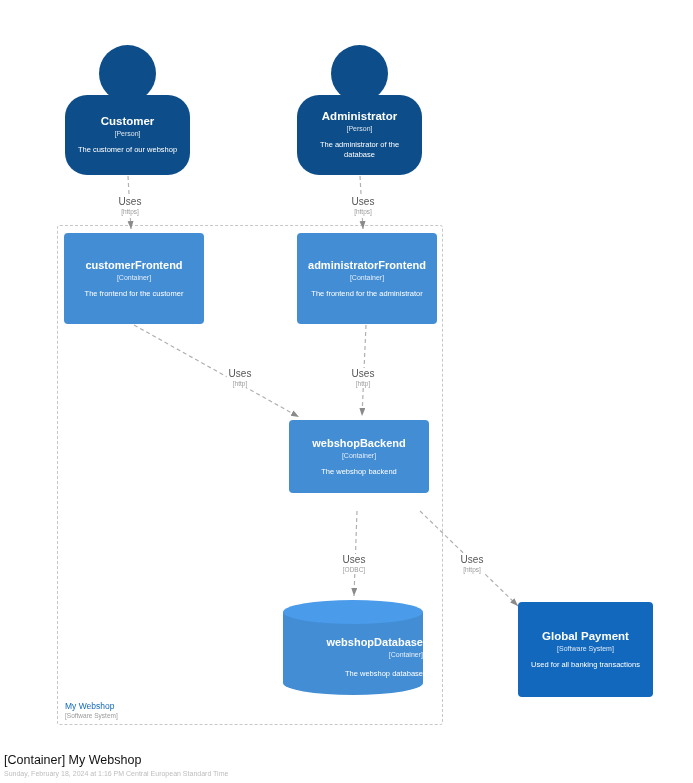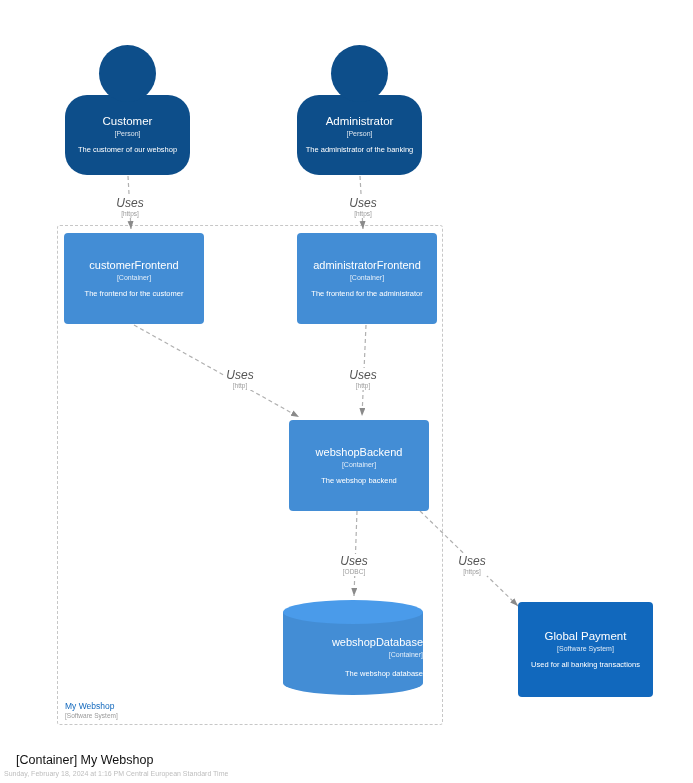--- a/index.html
+++ b/index.html
@@ -13,21 +13,21 @@
   .boundary-label { position:absolute; left:7px; bottom:4px; text-align:left; line-height:1.25;margin-top:32px; }
   .boundary-name { font-size:8.5px; color:var(--boundary-label,#1168bd); }
   .boundary-sub { font-size:6.5px; color:#9a9a9a; }
 
   
   svg.edges { position:absolute; left:0; top:0; width:693px; height:783px; pointer-events:none; }
   svg.edges line { stroke:var(--edge-line,#b0b0b0); stroke-width:1.2; stroke-dasharray:4 3; }
   svg.edges marker path { fill:var(--arrowhead,#8a8a8a); }
 
   
-  .node-name { font-weight:normal; font-size:11px; color:#fff; }
+  .node-name { font-weight:bold; font-size:11px; color:#fff; }
   .node-type { font-size:7px; color:rgba(255,255,255,.85); margin-top:3px; }
   .node-desc { font-size:7.5px; color:#fff; margin-top:8px; line-height:1.3; }
 
   
   .person { position:absolute; width:125px; }
   .person-head { width:57px; height:57px; border-radius:50%; background:var(--person,#0d4e8a);
                  margin:0 auto; position:relative; z-index:1; }
   .person-body { margin-top:-7px; background:var(--person,#0d4e8a); border-radius:22px; height:80px;
                  display:flex; flex-direction:column; align-items:center; justify-content:center;
                  text-align:center; padding:4px 8px; position:relative; }
@@ -48,26 +48,26 @@
               background:var(--container,#438dd5);
               border-radius:0 0 50% 50% / 0 0 12px 12px; }
   .cyl-text { position:absolute; left:0; top:24px; width:100%; height:66px;
               display:flex; flex-direction:column; align-items:flex-end; justify-content:center;
               text-align:center; }
   .cyl-text .node-desc { margin-top:11px; }
 
   
   .edge-label { position:absolute; transform:translateX(-50%); text-align:center;
                 background:#ffffff; padding:0 2px; line-height:1.2; z-index:3; }
-  .edge-label .uses { font-size:12px; color:#555555;font-style:italic; }
+  .edge-label .uses { font-size:10px; color:#555555; }
   .edge-label .tech { font-size:6.5px; color:#9b9b9b; }
 
   
   .footer { position:absolute; left:4px; top:753px; }
-  .footer-title { font-size:12.5px; color:#111111;margin-left:12px; }
+  .footer-title { font-size:12.5px; color:#111111; }
   .footer-sub { font-size:7px; color:#bdbdbd; margin-top:3px; }
 </style>
 </head>
 <body>
 
 <div class="canvas">
 
   <div class="boundary">
     <div class="boundary-label">
       <div class="boundary-name">My Webshop</div>
@@ -96,37 +96,37 @@
       <div class="node-type">[Person]</div>
       <div class="node-desc">The customer of our webshop</div>
     </div>
   </div>
 
   <div class="person" style="left:297px; top:45px;">
     <div class="person-head"></div>
     <div class="person-body">
       <div class="node-name">Administrator</div>
       <div class="node-type">[Person]</div>
-      <div class="node-desc">The administrator of the banking</div>
+      <div class="node-desc">The administrator of the database</div>
     </div>
   </div>
 
   <div class="box container-box" style="left:297px; top:233px; width:140px; height:91px;">
     <div class="node-name">administratorFrontend</div>
     <div class="node-type">[Container]</div>
     <div class="node-desc">The frontend for the administrator</div>
   </div>
 
   <div class="box container-box" style="left:64px; top:233px; width:140px; height:91px;">
     <div class="node-name">customerFrontend</div>
     <div class="node-type">[Container]</div>
     <div class="node-desc">The frontend for the customer</div>
   </div>
 
-  <div class="box container-box" style="left:289px; top:420px; width:140px; height:91px;">
+  <div class="box container-box" style="left:289px; top:420px; width:140px; height:73px;">
     <div class="node-name">webshopBackend</div>
     <div class="node-type">[Container]</div>
     <div class="node-desc">The webshop backend</div>
   </div>
 
   <div class="cylinder" style="left:283px; top:600px;">
     <div class="cyl-body"></div>
     <div class="cyl-top"></div>
     <div class="cyl-text">
       <div class="node-name">webshopDatabase</div>

